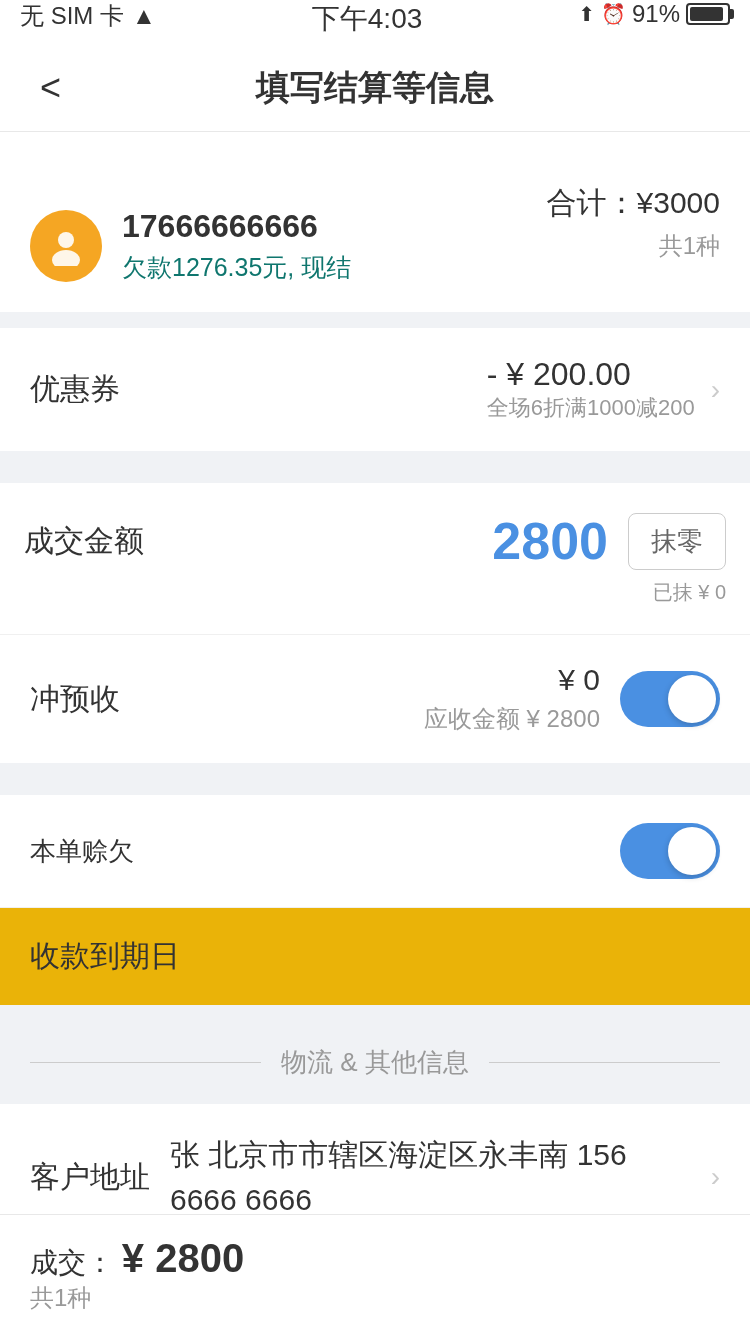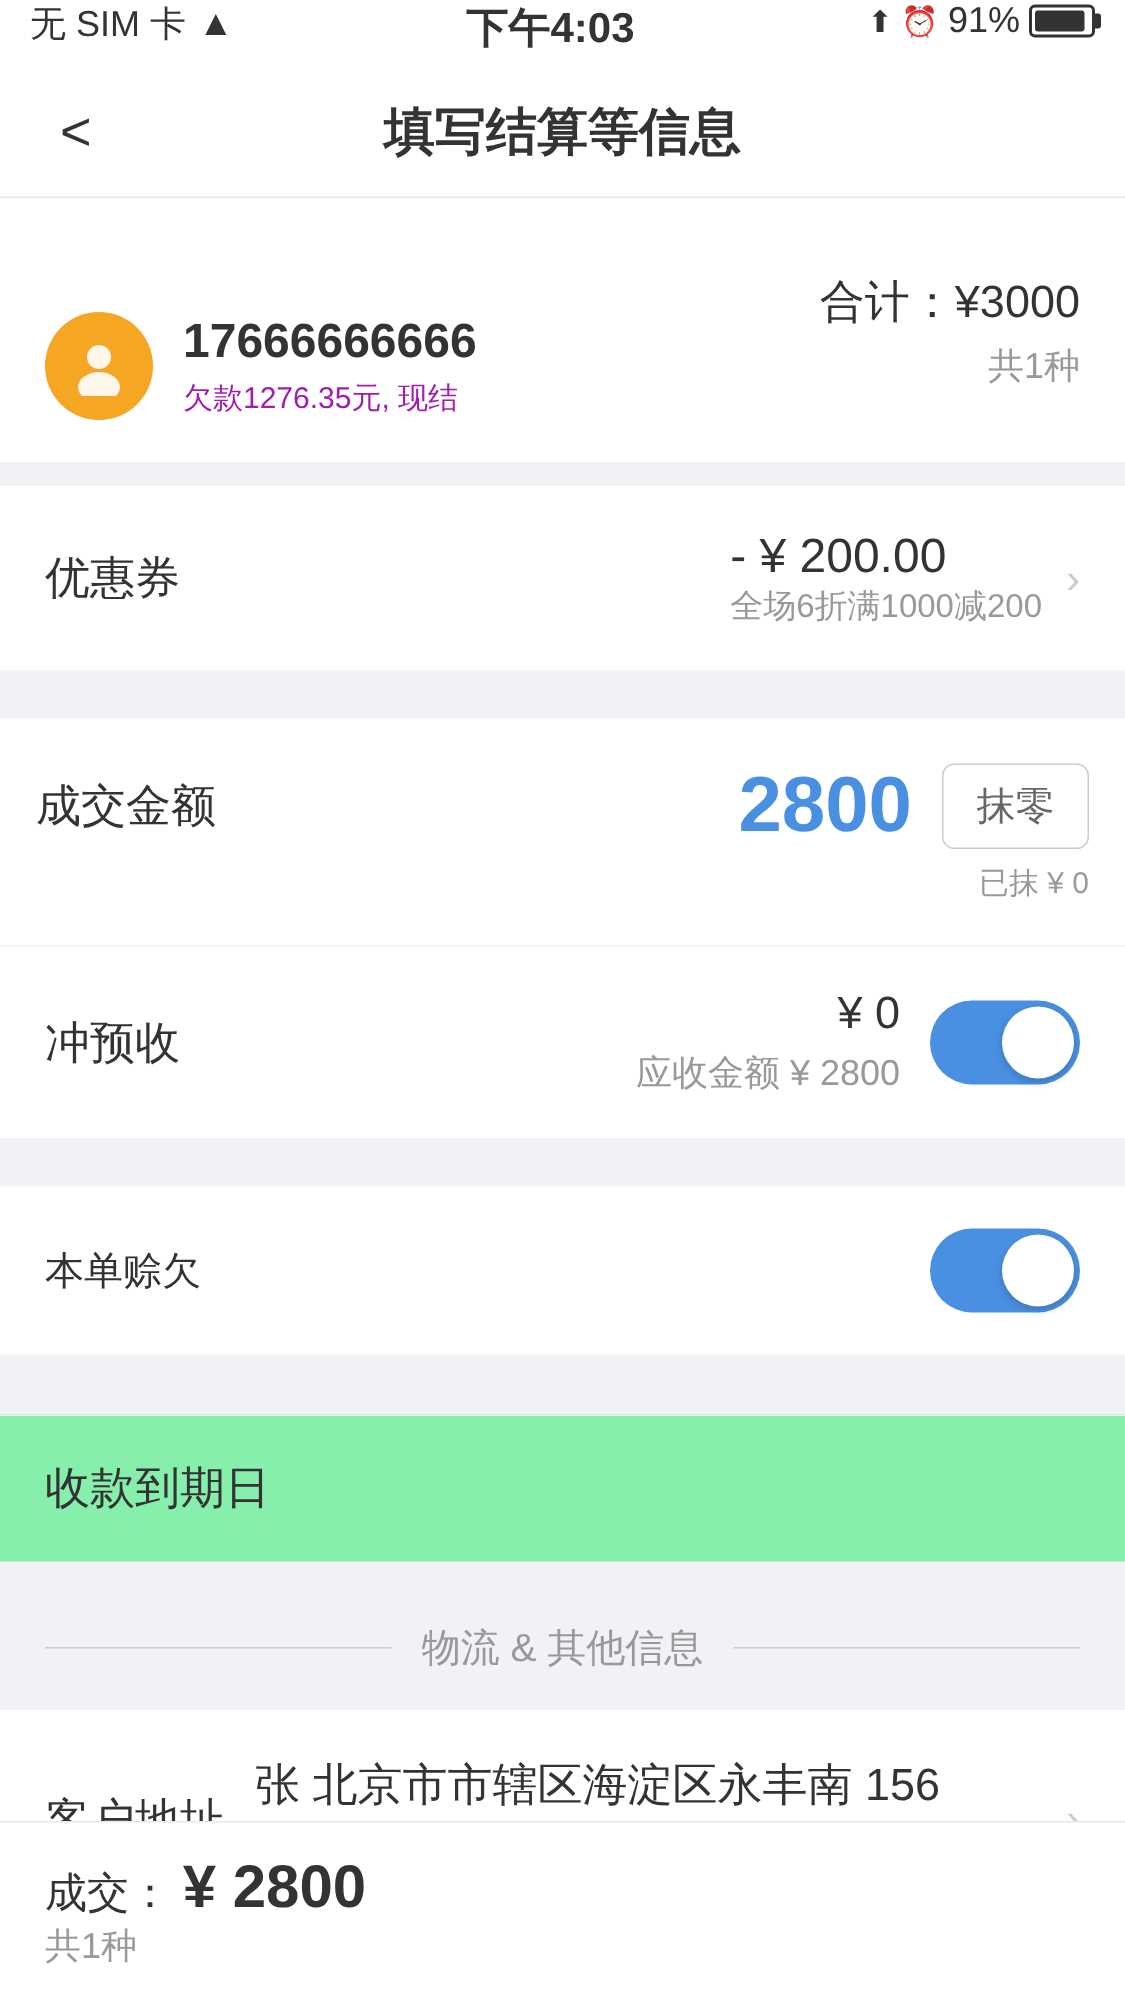--- a/index.html
+++ b/index.html
@@ -18,21 +18,21 @@
       height: 44px;
       background: #fff;
       display: flex;
       align-items: flex-start;
       justify-content: space-between;
       padding: 0 20px;
       font-size: 24px;
       font-weight: 500;
     }
     .status-left { display: flex; align-items: center; gap: 8px; }
-    .status-center { font-size: 28px; font-weight: 700; }
+    .status-center { font-size: 28px; font-weight: 400; }
     .status-right { display: flex; align-items: center; gap: 6px; font-size: 24px; }
     .battery {
       width: 44px; height: 22px;
       border: 2px solid #333;
       border-radius: 4px;
       position: relative;
       display: inline-flex;
       align-items: center;
       padding: 2px;
     }
@@ -104,22 +104,22 @@
       justify-content: center;
       color: white;
       font-size: 36px;
     }
     .customer-info .phone {
       font-size: 32px;
       font-weight: 600;
       color: #333;
     }
     .customer-info .debt {
-      font-size: 20px;
-      color: #a21caf;
+      font-size: 25px;
+      color: #0f766e;
       margin-top: 6px;
     }
     .customer-right {
       text-align: right;
     }
     .customer-right .total {
       font-size: 30px;
       color: #333;
       font-weight: 500;
     }
@@ -271,27 +271,26 @@
       justify-content: space-between;
       margin-top: 16px;
     }
     .bad-debt-label {
       font-size: 26px;
       color: #333;
     }
 
     
     .due-date-section {
-      background: #86efac;
+      background: #eab308;
       padding: 28px 30px;
       display: flex;
       align-items: center;
       gap: 20px;
       border-top: 1px solid #f0f0f0;
-      margin-top: 40px;
     }
     .due-date-label {
       font-size: 30px;
       color: #333;
     }
     .due-date-value {
       font-size: 30px;
       color: #333;
     }
 

